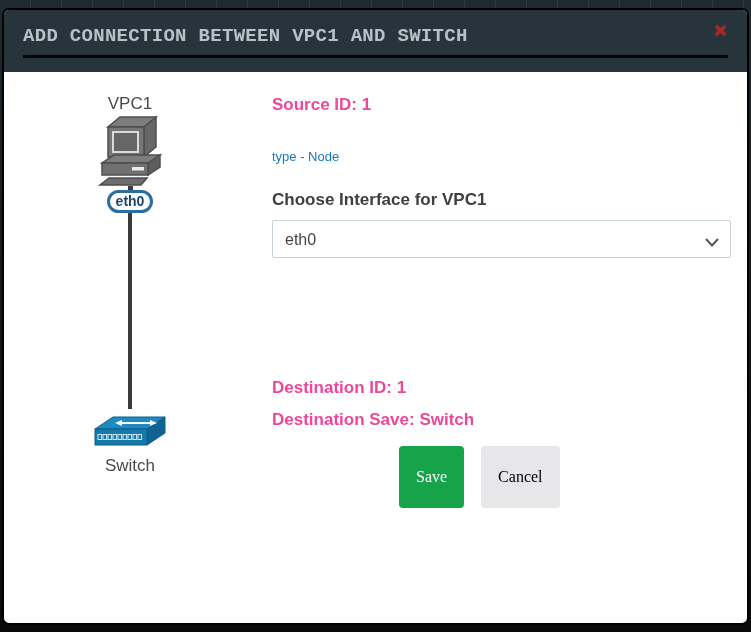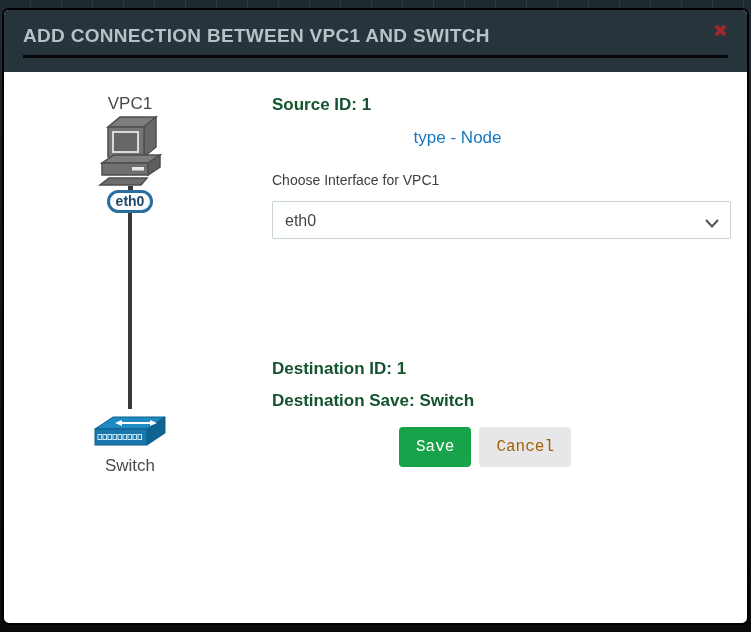--- a/index.html
+++ b/index.html
@@ -26,20 +26,21 @@
     height: 62px; flex: 0 0 62px;
     padding: 15px 19px 0 19px;
     position: relative;
   }
   .modal-title {
     font-size: 19px; font-weight: bold; letter-spacing: 0.3px;
     color: var(--title-text, #b7c1c7);
     line-height: 22px;
     padding-bottom: 8px;
     border-bottom: 3px solid #060606;
+    font-family: Liberation Mono, monospace;
   }
   .close-btn {
     position: absolute; top: 12px; right: 19px;
     background: none; border: none; cursor: pointer;
     color: var(--close-red, #a1292b);
     font-size: 18px; font-weight: bold; line-height: 18px;
     font-family: "DejaVu Sans", sans-serif;
   }
 
   .modal-body { position: relative; flex: 1; background: #fff; border-radius: 16px; }
@@ -60,53 +61,53 @@
     padding: 0 6px; height: 23px;
   }
   .conn-line { width: 4px; height: 196px; background: #3a3a3a; }
   .switch-icon svg { width: 74px; height: 46px; display: block; }
   .switch-label { font-size: 17px; line-height: 21px; color: #4a4a4a; }
 
   
   .form-col { position: absolute; left: 268px; right: 16px; top: 22px; }
   .info-line {
     font-size: 17px; font-weight: bold; line-height: 21px;
-    color: #14532d; margin-bottom: 11px;
+    color: #ec4899; margin-bottom: 11px;
   }
   .info-line.last { margin-bottom: 0; }
   .type-line {
-    width: 50%; text-align: right;
+    width: 50%; text-align: left;
     color: var(--link-blue, #1778be);
-    font-size: 17px; line-height: 21px; margin-top: 12px;
+    font-size: 13px; line-height: 21px; margin-top: 31px;
   }
   .choose-label {
-    margin-top: 22px; font-size: 14px; font-weight: normal;
+    margin-top: 22px; font-size: 17px; font-weight: bold;
     line-height: 21px; color: #3e3e3e;
   }
   .select-wrap { position: relative; margin-top: 10px; }
   .select-wrap select {
     width: 100%; height: 38px;
     border: 1px solid #c7d2d9; border-radius: 2px;
     background: #fff; color: #444;
     font-size: 16px; font-family: inherit;
     padding: 0 30px 0 12px;
     appearance: none; -webkit-appearance: none; -moz-appearance: none;
   }
   .chevron { position: absolute; right: 12px; top: 13px; pointer-events: none; }
 
   .dest-block { margin-top: 119px; }
   .btn-row { display: flex; gap: 8px; margin-top: 16px; padding-left: 127px; }
   .btn {
     border: none; border-radius: 4px; cursor: pointer;
-    font-size: 16px; font-family: Liberation Mono, monospace; line-height: 20px;
-    padding: 10px 17px;
+    font-size: 16px; font-family: Liberation Serif, serif; line-height: 20px;
+    padding: 21px 17px;
     text-align: center;
   }
   .btn-save { background: var(--save-green, #16a34a); color: #fff; }
-  .btn-cancel { background: var(--cancel-bg, #e7e6e9); color: #a16207; }
+  .btn-cancel { background: var(--cancel-bg, #e7e6e9); color: #000000; margin-left: 9px; }
 </style>
 </head>
 <body>
 
 <div class="modal">
 
   <div class="modal-header">
     <div class="modal-title">ADD CONNECTION BETWEEN VPC1 AND SWITCH</div>
     <button class="close-btn">
       <span>✖</span>

